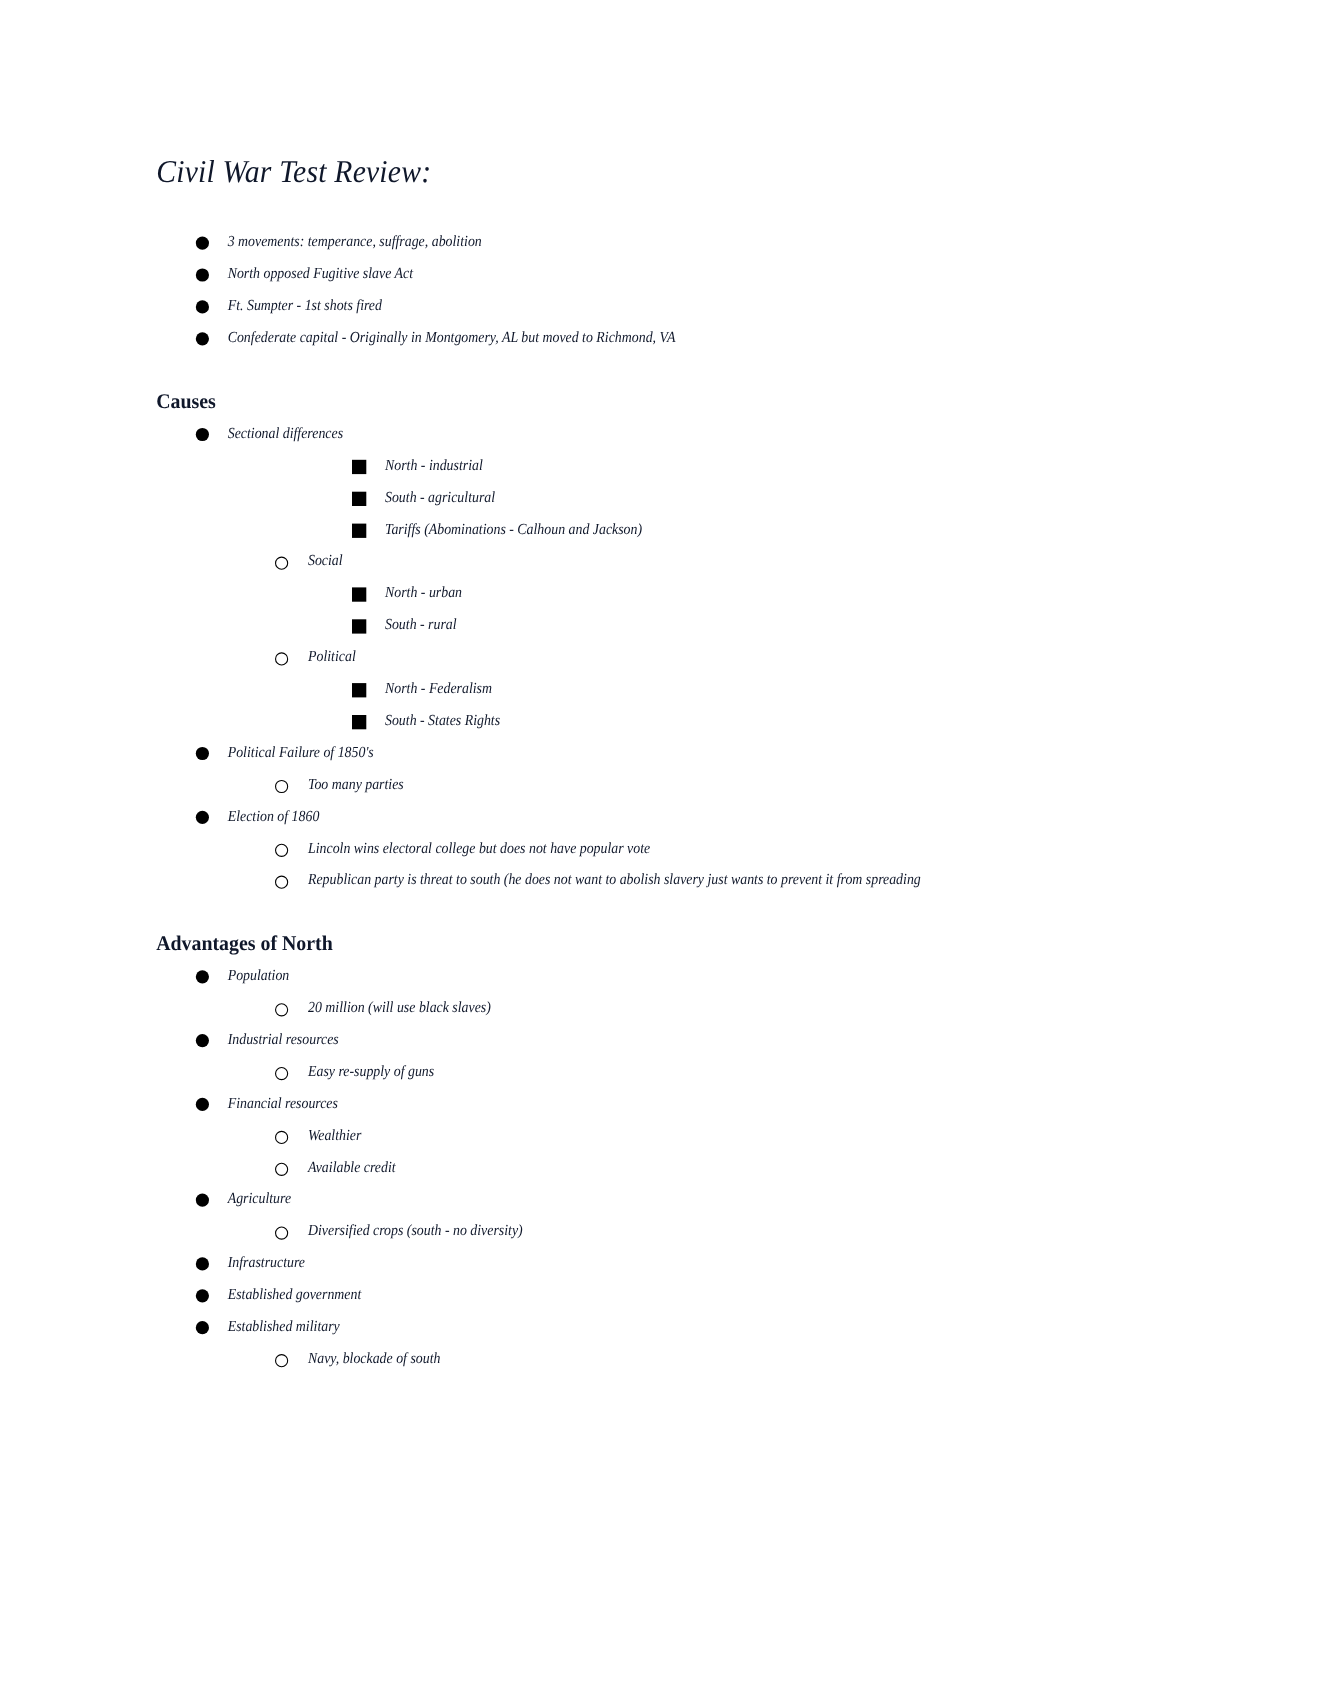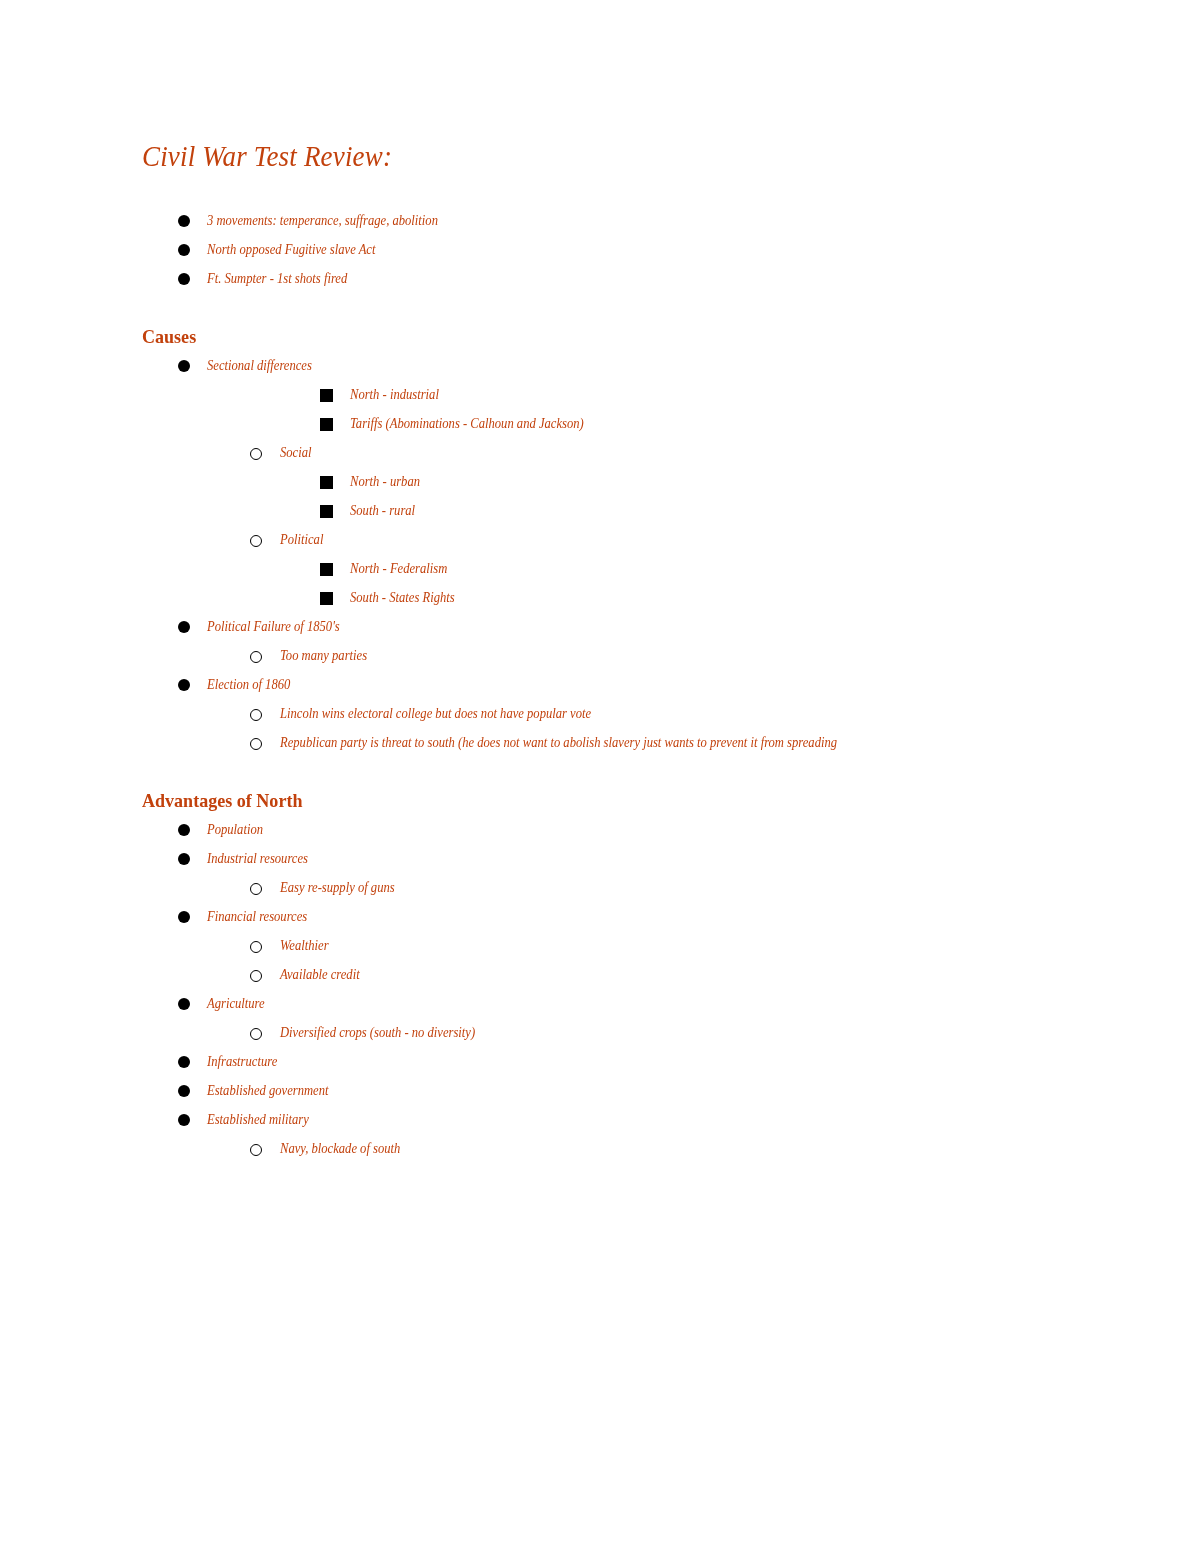--- a/index.html
+++ b/index.html
@@ -6,21 +6,21 @@
     margin: 0;
     padding: 0;
     background: #ffffff;
   }
   .page {
     position: relative;
     width: 1200px;
     height: 1553px;
     background: #ffffff;
     font-family: "Liberation Serif", "DejaVu Serif", serif;
-    color: #c2410c;
+    color: #0f172a;
     overflow: hidden;
   }
   .content {
     position: absolute;
     left: 142px;
     top: 136px;
     width: 900px;
   }
 
   
@@ -122,33 +122,41 @@
             <span class="txt">3 movements: temperance, suffrage, abolition</span>
           </li>
           <li class="li lvl1">
             <span class="bullet"></span>
             <span class="txt">North opposed Fugitive slave Act</span>
           </li>
           <li class="li lvl1">
             <span class="bullet"></span>
             <span class="txt">Ft. Sumpter - 1st shots fired</span>
           </li>
+          <li class="li lvl1">
+            <span class="bullet"></span>
+            <span class="txt">Confederate capital - Originally in Montgomery, AL but moved to Richmond, VA</span>
+          </li>
         </ul>
         <div class="section-heading gap-before">Causes</div>
         <ul class="list">
           <li class="li lvl1">
             <span class="bullet"></span>
             <span class="txt">Sectional differences</span>
           </li>
           <li class="li lvl3">
             <span class="bullet"></span>
             <span class="txt">North - industrial</span>
           </li>
           <li class="li lvl3">
             <span class="bullet"></span>
+            <span class="txt">South - agricultural</span>
+          </li>
+          <li class="li lvl3">
+            <span class="bullet"></span>
             <span class="txt">Tariffs (Abominations - Calhoun and Jackson)</span>
           </li>
           <li class="li lvl2">
             <span class="bullet"></span>
             <span class="txt">Social</span>
           </li>
           <li class="li lvl3">
             <span class="bullet"></span>
             <span class="txt">North - urban</span>
           </li>
@@ -188,20 +196,24 @@
             <span class="bullet"></span>
             <span class="txt">Republican party is threat to south (he does not want to abolish slavery just wants to prevent it from spreading</span>
           </li>
         </ul>
         <div class="section-heading gap-before">Advantages of North</div>
         <ul class="list">
           <li class="li lvl1">
             <span class="bullet"></span>
             <span class="txt">Population</span>
           </li>
+          <li class="li lvl2">
+            <span class="bullet"></span>
+            <span class="txt">20 million (will use black slaves)</span>
+          </li>
           <li class="li lvl1">
             <span class="bullet"></span>
             <span class="txt">Industrial resources</span>
           </li>
           <li class="li lvl2">
             <span class="bullet"></span>
             <span class="txt">Easy re-supply of guns</span>
           </li>
           <li class="li lvl1">
             <span class="bullet"></span>

